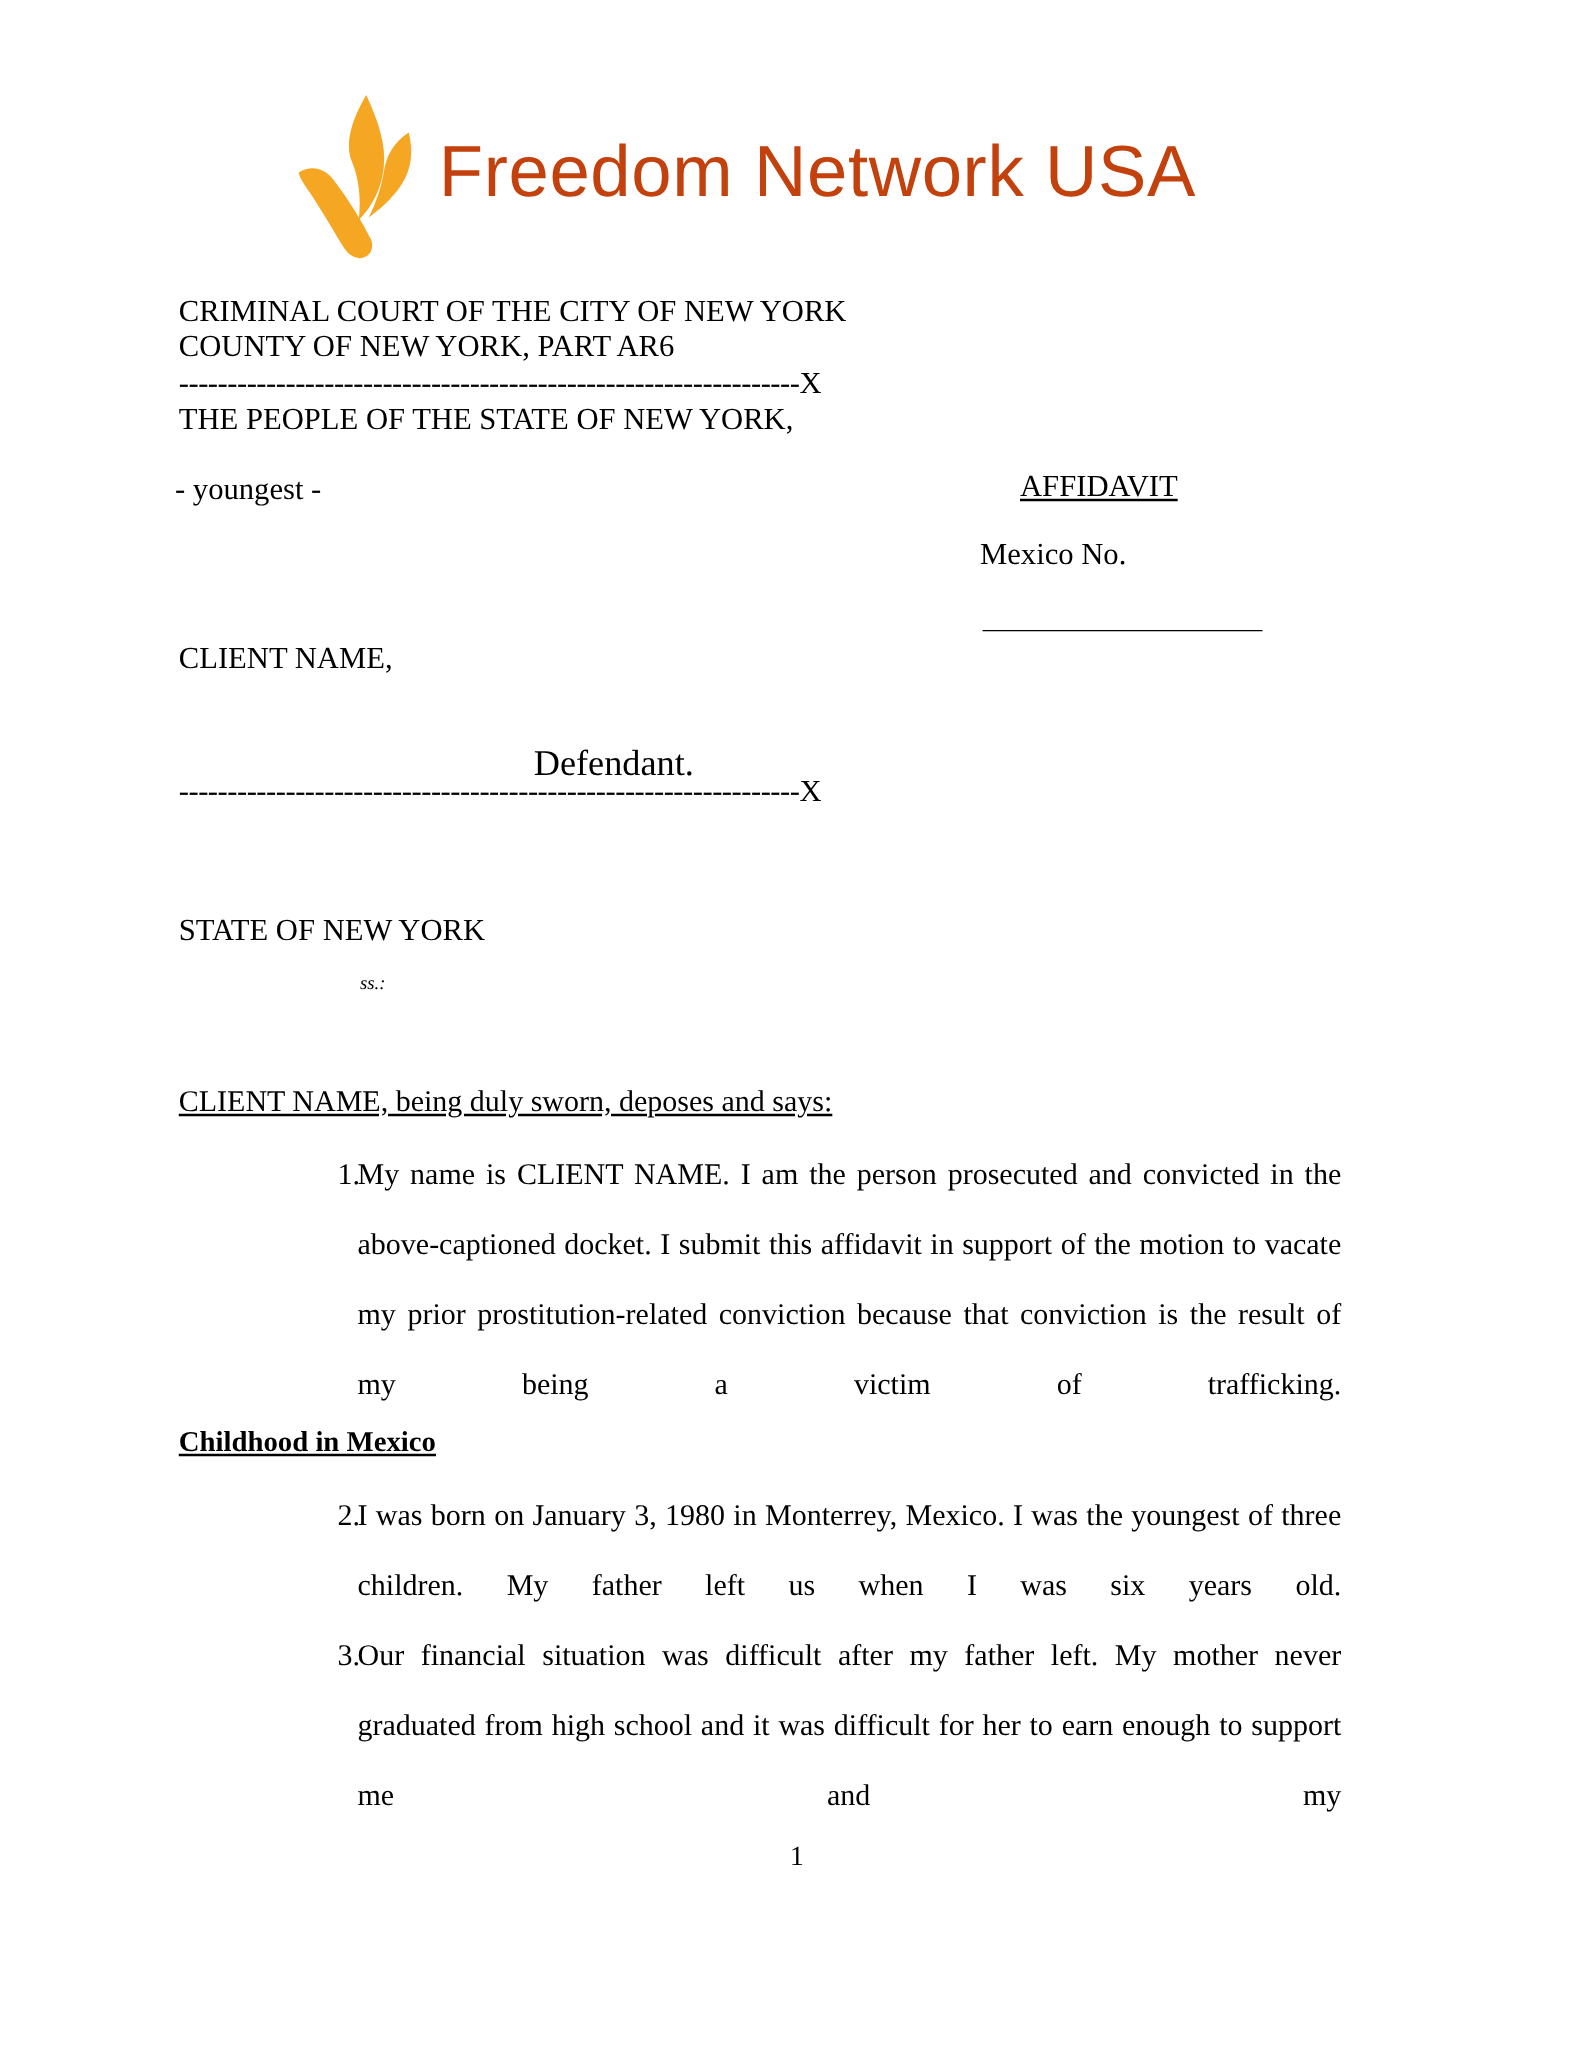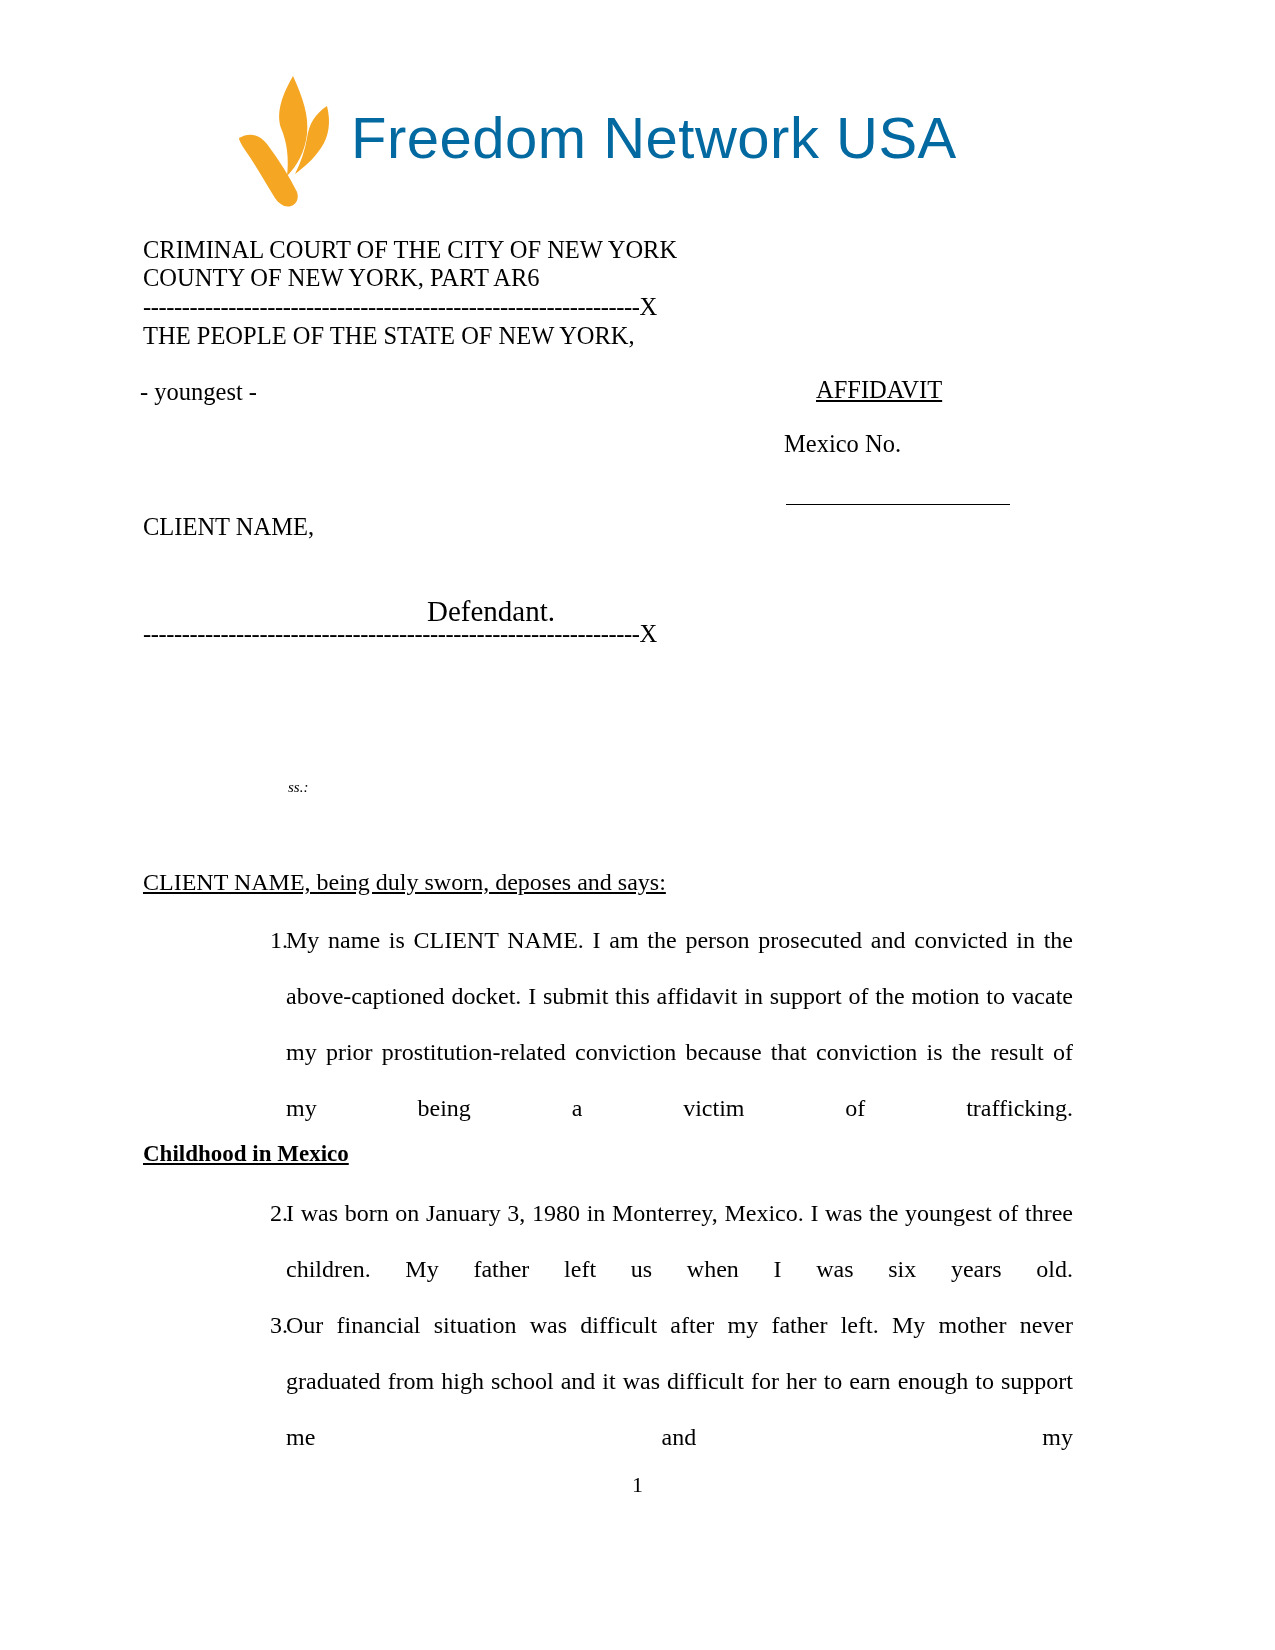--- a/index.html
+++ b/index.html
@@ -39,21 +39,21 @@
   }
   .logo-wrap svg { display: block; }
   .logo-text {
     position: absolute;
     left: 208px;
     top: 42px;
     font-family: "Liberation Sans", "DejaVu Sans", sans-serif;
     font-size: 58px;
     font-weight: 400;
     letter-spacing: 0.5px;
-    color: #0369a1;
+    color: #c2410c;
     white-space: nowrap;
   }
 
   
   .caption {
     position: absolute;
     left: 143px;
     top: 236px;
     width: 990px;
   }
@@ -248,20 +248,21 @@
   <div class="affidavit">AFFIDAVIT</div>
   <div class="docket">Mexico No.</div>
   <div class="docket-rule"></div>
 
   <div class="client-name-cap">CLIENT NAME,</div>
   <div class="defendant">Defendant.</div>
   <div class="rule-x-2">----------------------------------------------------------------X</div>
 
 
   <div class="venue">
+    <div class="venue-line">STATE OF NEW YORK</div>
   </div>
   <div class="venue-ss">ss.:</div>
 
   <div class="sworn-heading">CLIENT NAME, being duly sworn, deposes and says:</div>
 
   <div class="para p1">
     <span class="num">1.</span>
     <span class="body">My name is CLIENT NAME. I am the person prosecuted and convicted in the above-captioned docket. I submit this affidavit in support of the motion to vacate my prior prostitution-related conviction because that conviction is the result of my being a victim of trafficking.</span>
   </div>
 

